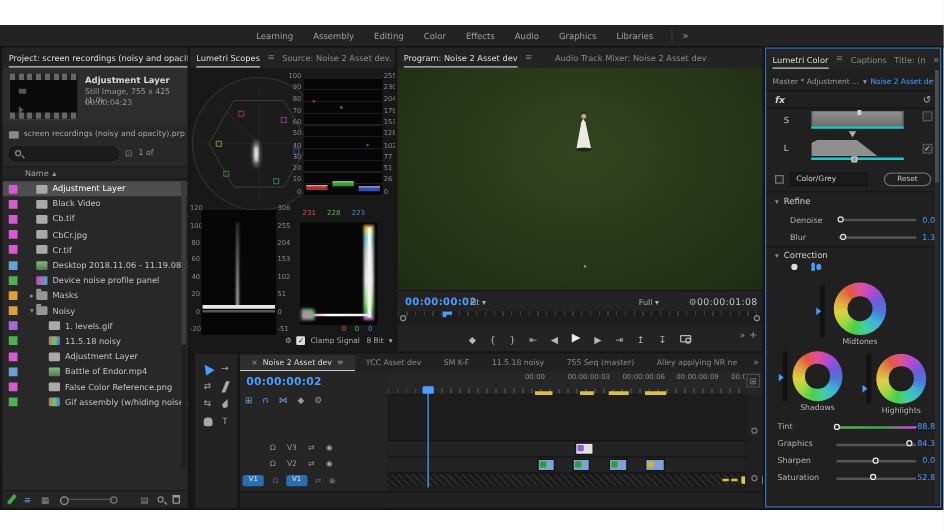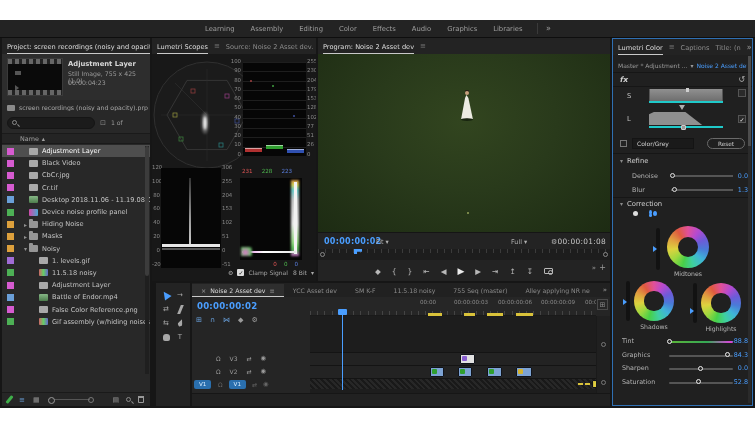--- a/index.html
+++ b/index.html
@@ -281,20 +281,27 @@
         <span class="ind"></span>
         <span class="arrow"></span>
         <span class="fic file"></span>
         <span class="plabel">Black Video</span>
       </div>
           <div class="prow" style="--chip: #d65bd0;">
         <span class="chip"></span>
         <span class="ind"></span>
         <span class="arrow"></span>
         <span class="fic file"></span>
+        <span class="plabel">Cb.tif</span>
+      </div>
+          <div class="prow" style="--chip: #d65bd0;">
+        <span class="chip"></span>
+        <span class="ind"></span>
+        <span class="arrow"></span>
+        <span class="fic file"></span>
         <span class="plabel">CbCr.jpg</span>
       </div>
           <div class="prow" style="--chip: #d65bd0;">
         <span class="chip"></span>
         <span class="ind"></span>
         <span class="arrow"></span>
         <span class="fic file"></span>
         <span class="plabel">Cr.tif</span>
       </div>
           <div class="prow" style="--chip: #6a9fd8;">
@@ -303,27 +310,20 @@
         <span class="arrow"></span>
         <span class="fic video"></span>
         <span class="plabel">Desktop 2018.11.06 - 11.19.08.02.mp4</span>
       </div>
           <div class="prow" style="--chip: #4db055;">
         <span class="chip"></span>
         <span class="ind"></span>
         <span class="arrow"></span>
         <span class="fic effect"></span>
         <span class="plabel">Device noise profile panel</span>
-      </div>
-          <div class="prow" style="--chip: #dda03c;">
-        <span class="chip"></span>
-        <span class="ind"></span>
-        <span class="arrow">▸</span>
-        <span class="fic folder"></span>
-        <span class="plabel">Hiding Noise</span>
       </div>
           <div class="prow" style="--chip: #dda03c;">
         <span class="chip"></span>
         <span class="ind"></span>
         <span class="arrow">▸</span>
         <span class="fic folder"></span>
         <span class="plabel">Masks</span>
       </div>
           <div class="prow" style="--chip: #dda03c;">
         <span class="chip"></span>
@@ -504,20 +504,21 @@
         <span style="margin-left:auto">8 Bit</span>
         <span>▾</span>
       </div>
     </div>
   </div>
 
   <div class="panel" id="program">
     <div class="phead">
       <span class="ptab act">Program: Noise 2 Asset dev</span>
       <span class="pmenu">≡</span>
+      <span class="ptab" style="margin-left:12px">Audio Track Mixer: Noise 2 Asset dev</span>
     </div>
     <div class="monitor">
       <div class="bride">
         <span class="bhair"></span>
         <span class="bhead"></span>
         <span class="bgown"></span>
         <span class="bshadow"></span>
       </div>
       <span class="speck2"></span>
     </div>

